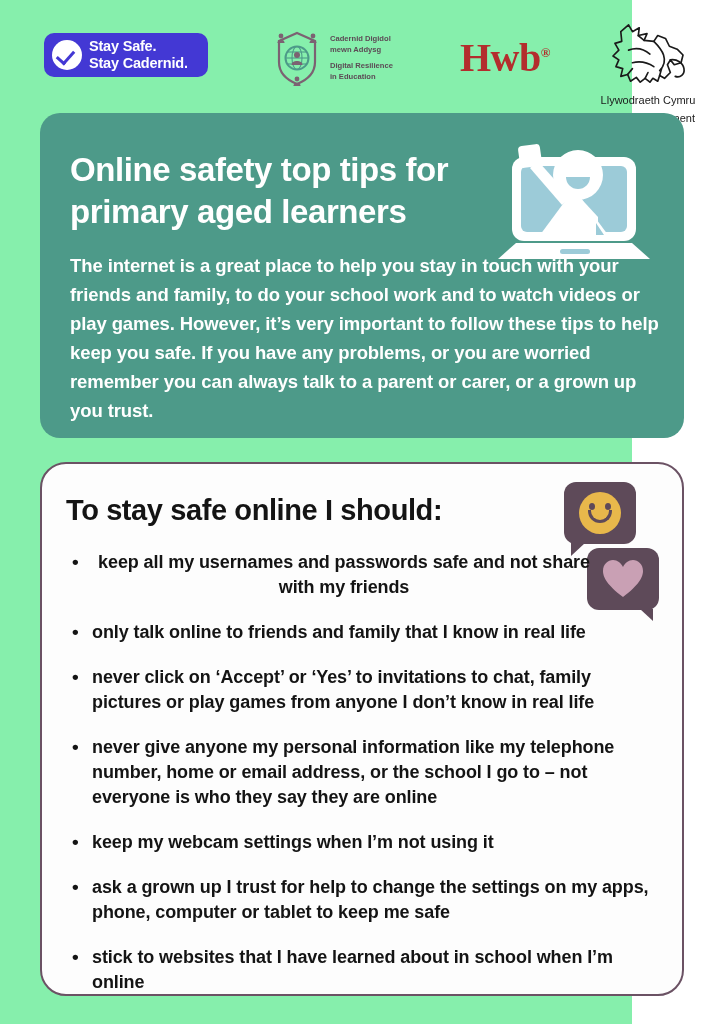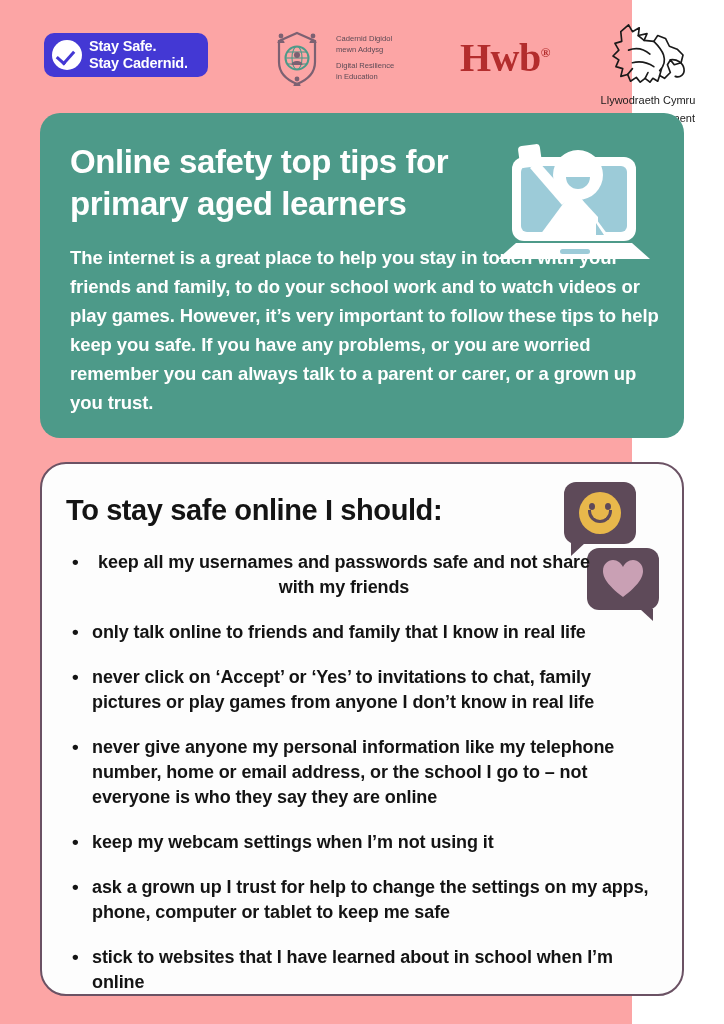--- a/index.html
+++ b/index.html
@@ -7,21 +7,21 @@
     width: 724px;
     height: 1024px;
     background: #ffffff;
     font-family: "Liberation Sans", sans-serif;
     overflow: hidden;
   }
   .page {
     position: relative;
     width: 632px;
     height: 1024px;
-    background: #fca5a5;
+    background: #86efac;
   }
 
   
   .logo-bar {
     position: absolute;
     left: 0; top: 0;
     width: 724px;
     height: 108px;
   }
   .logo-staysafe {
@@ -61,24 +61,24 @@
 
   .logo-resilience {
     position: absolute;
     left: 272px; top: 27px;
     width: 140px; height: 62px;
     display: flex;
     align-items: center;
   }
   .shield-mark { width: 50px; height: 60px; flex: 0 0 auto; }
   .resilience-text {
-    margin-left: 14px;
+    margin-left: 8px;
     color: #5c4a55;
     font-size: 7.6px;
-    font-weight: normal;
+    font-weight: bold;
     line-height: 10.5px;
   }
   .resilience-text .grp { margin-bottom: 6px; }
 
   .logo-hwb {
     position: absolute;
     left: 460px; top: 38px;
     color: #b32d2d;
     font-family: "Liberation Serif", serif;
     font-weight: bold;
@@ -111,21 +111,21 @@
   }
 
   
   .hero {
     position: absolute;
     left: 40px; top: 113px;
     width: 644px;
     height: 325px;
     background: #4d9a89;
     border-radius: 20px;
-    padding: 28px 30px 0 30px;
+    padding: 36px 30px 0 30px;
   }
   .hero-title {
     color: #ffffff;
     font-weight: bold;
     font-size: 33px;
     line-height: 42px;
     letter-spacing: -0.4px;
     width: 452px;
   }
   .hero-body {

